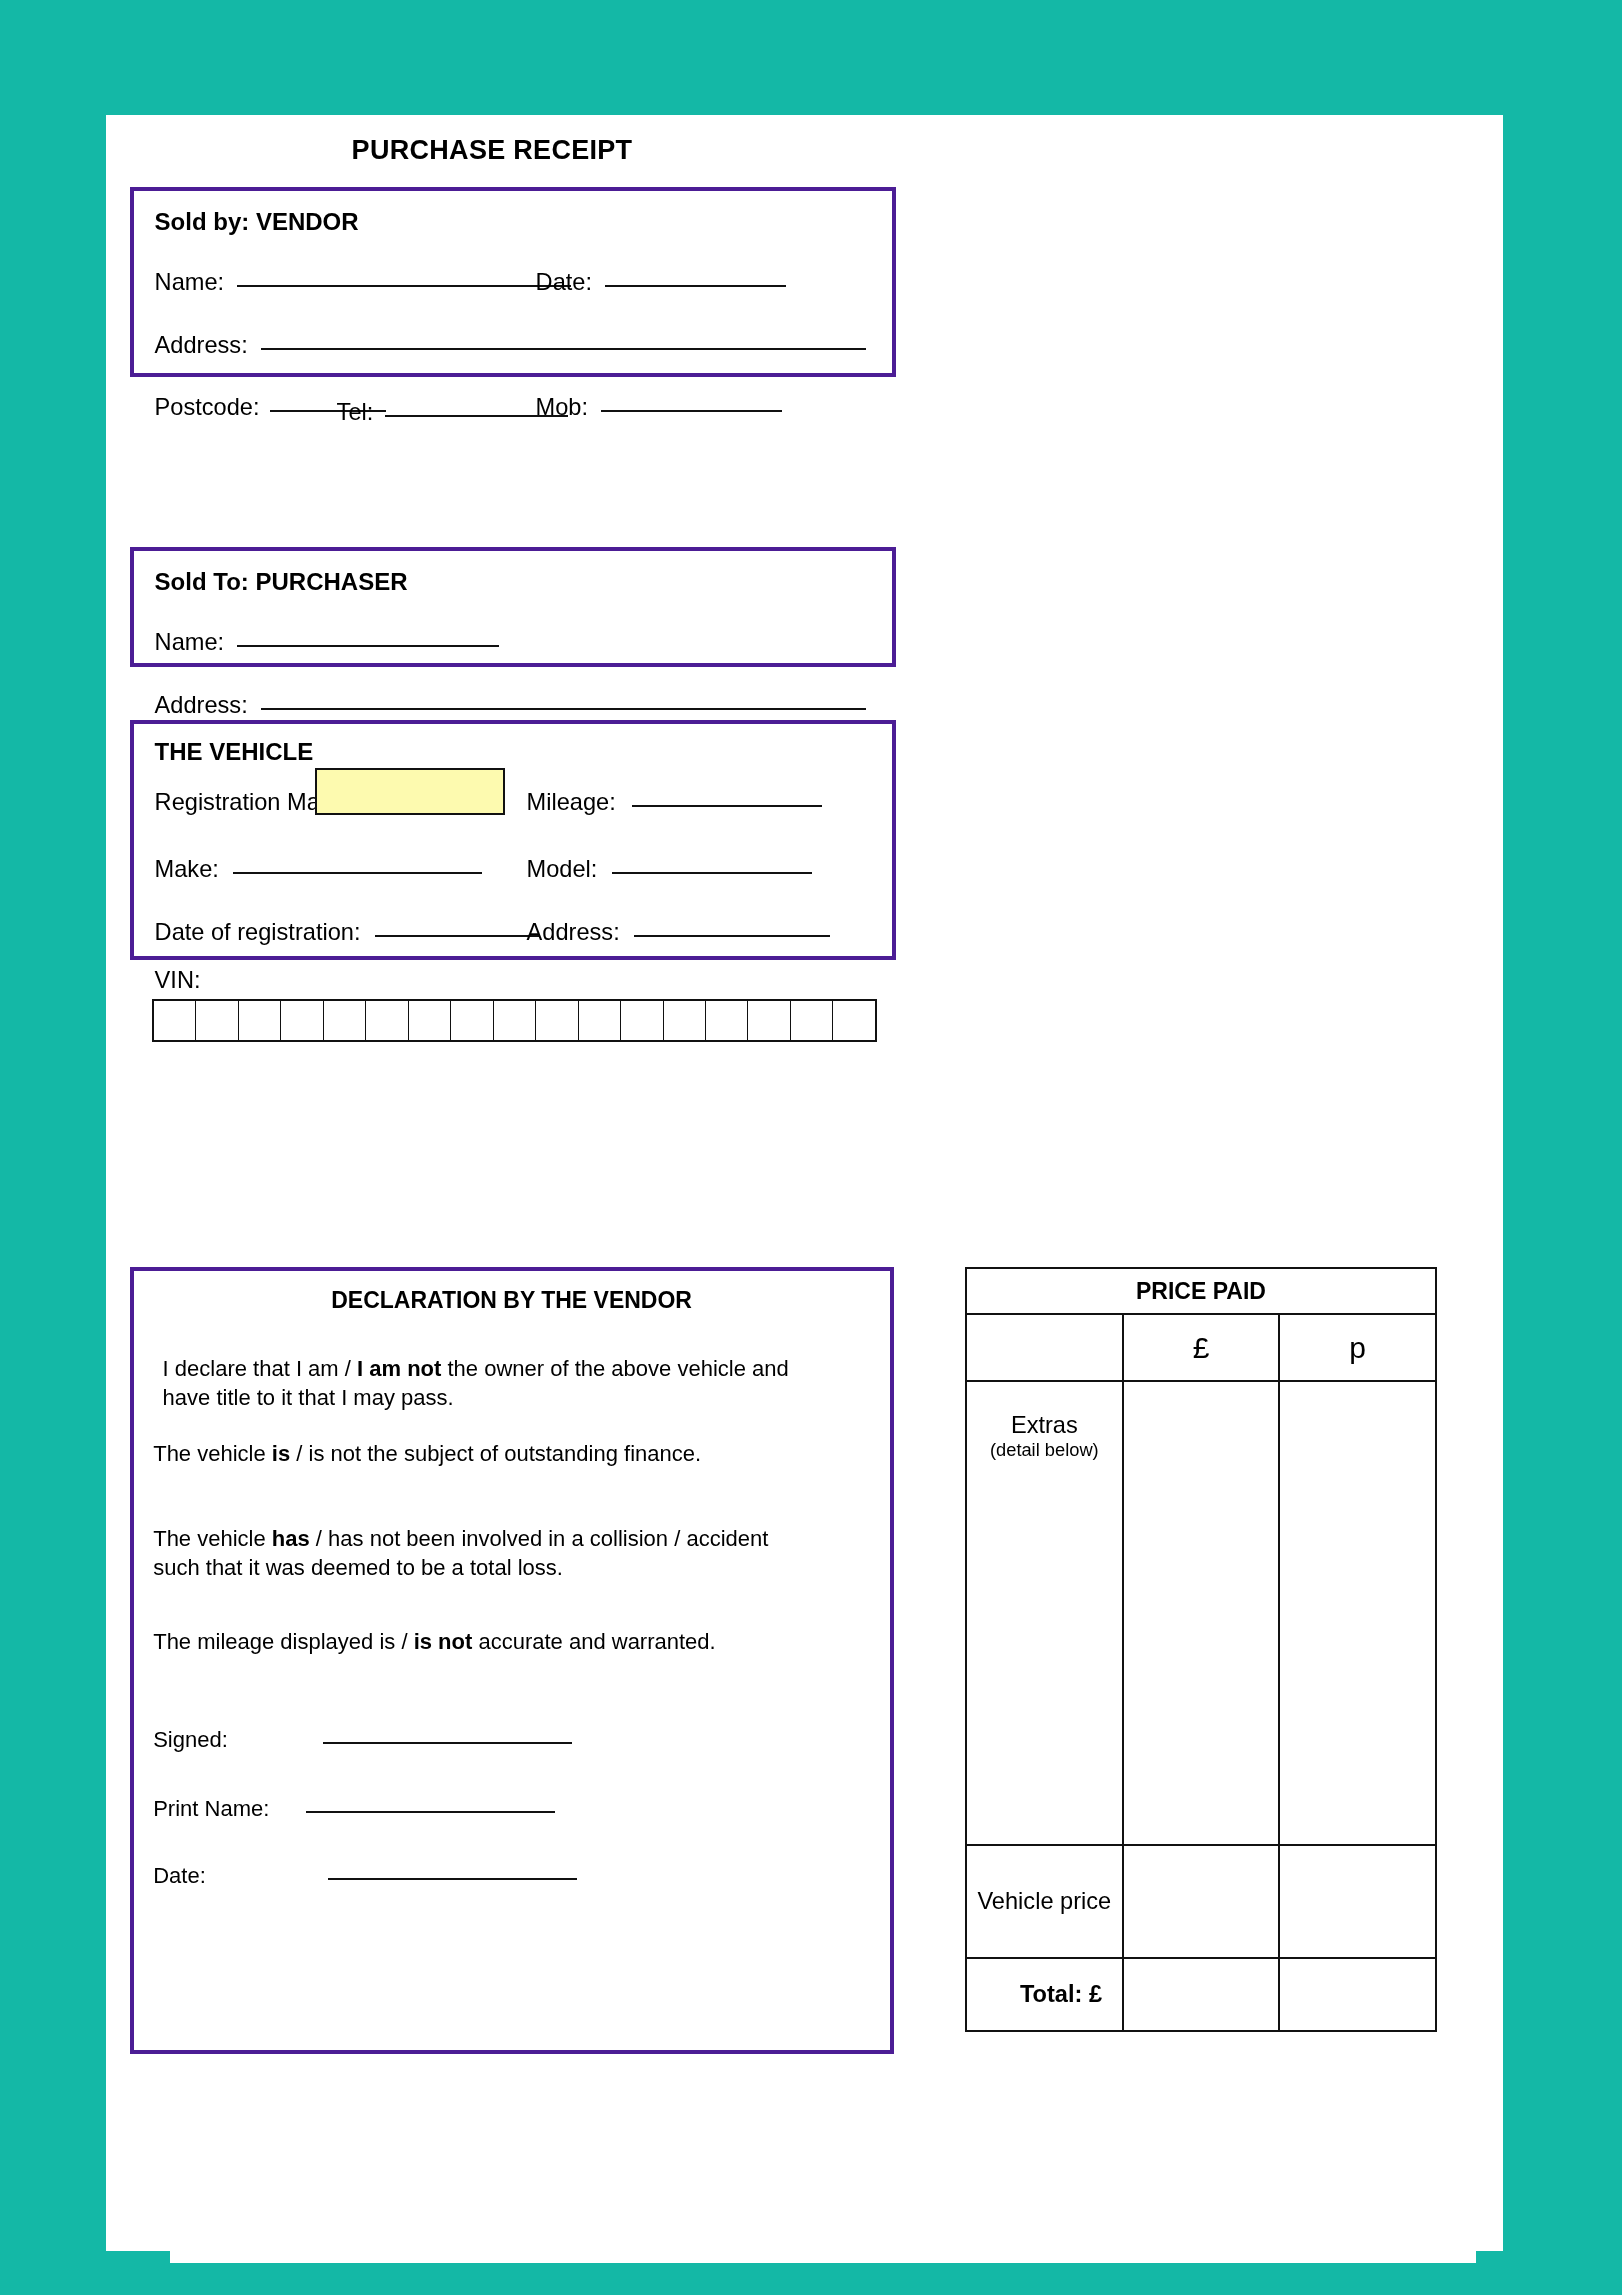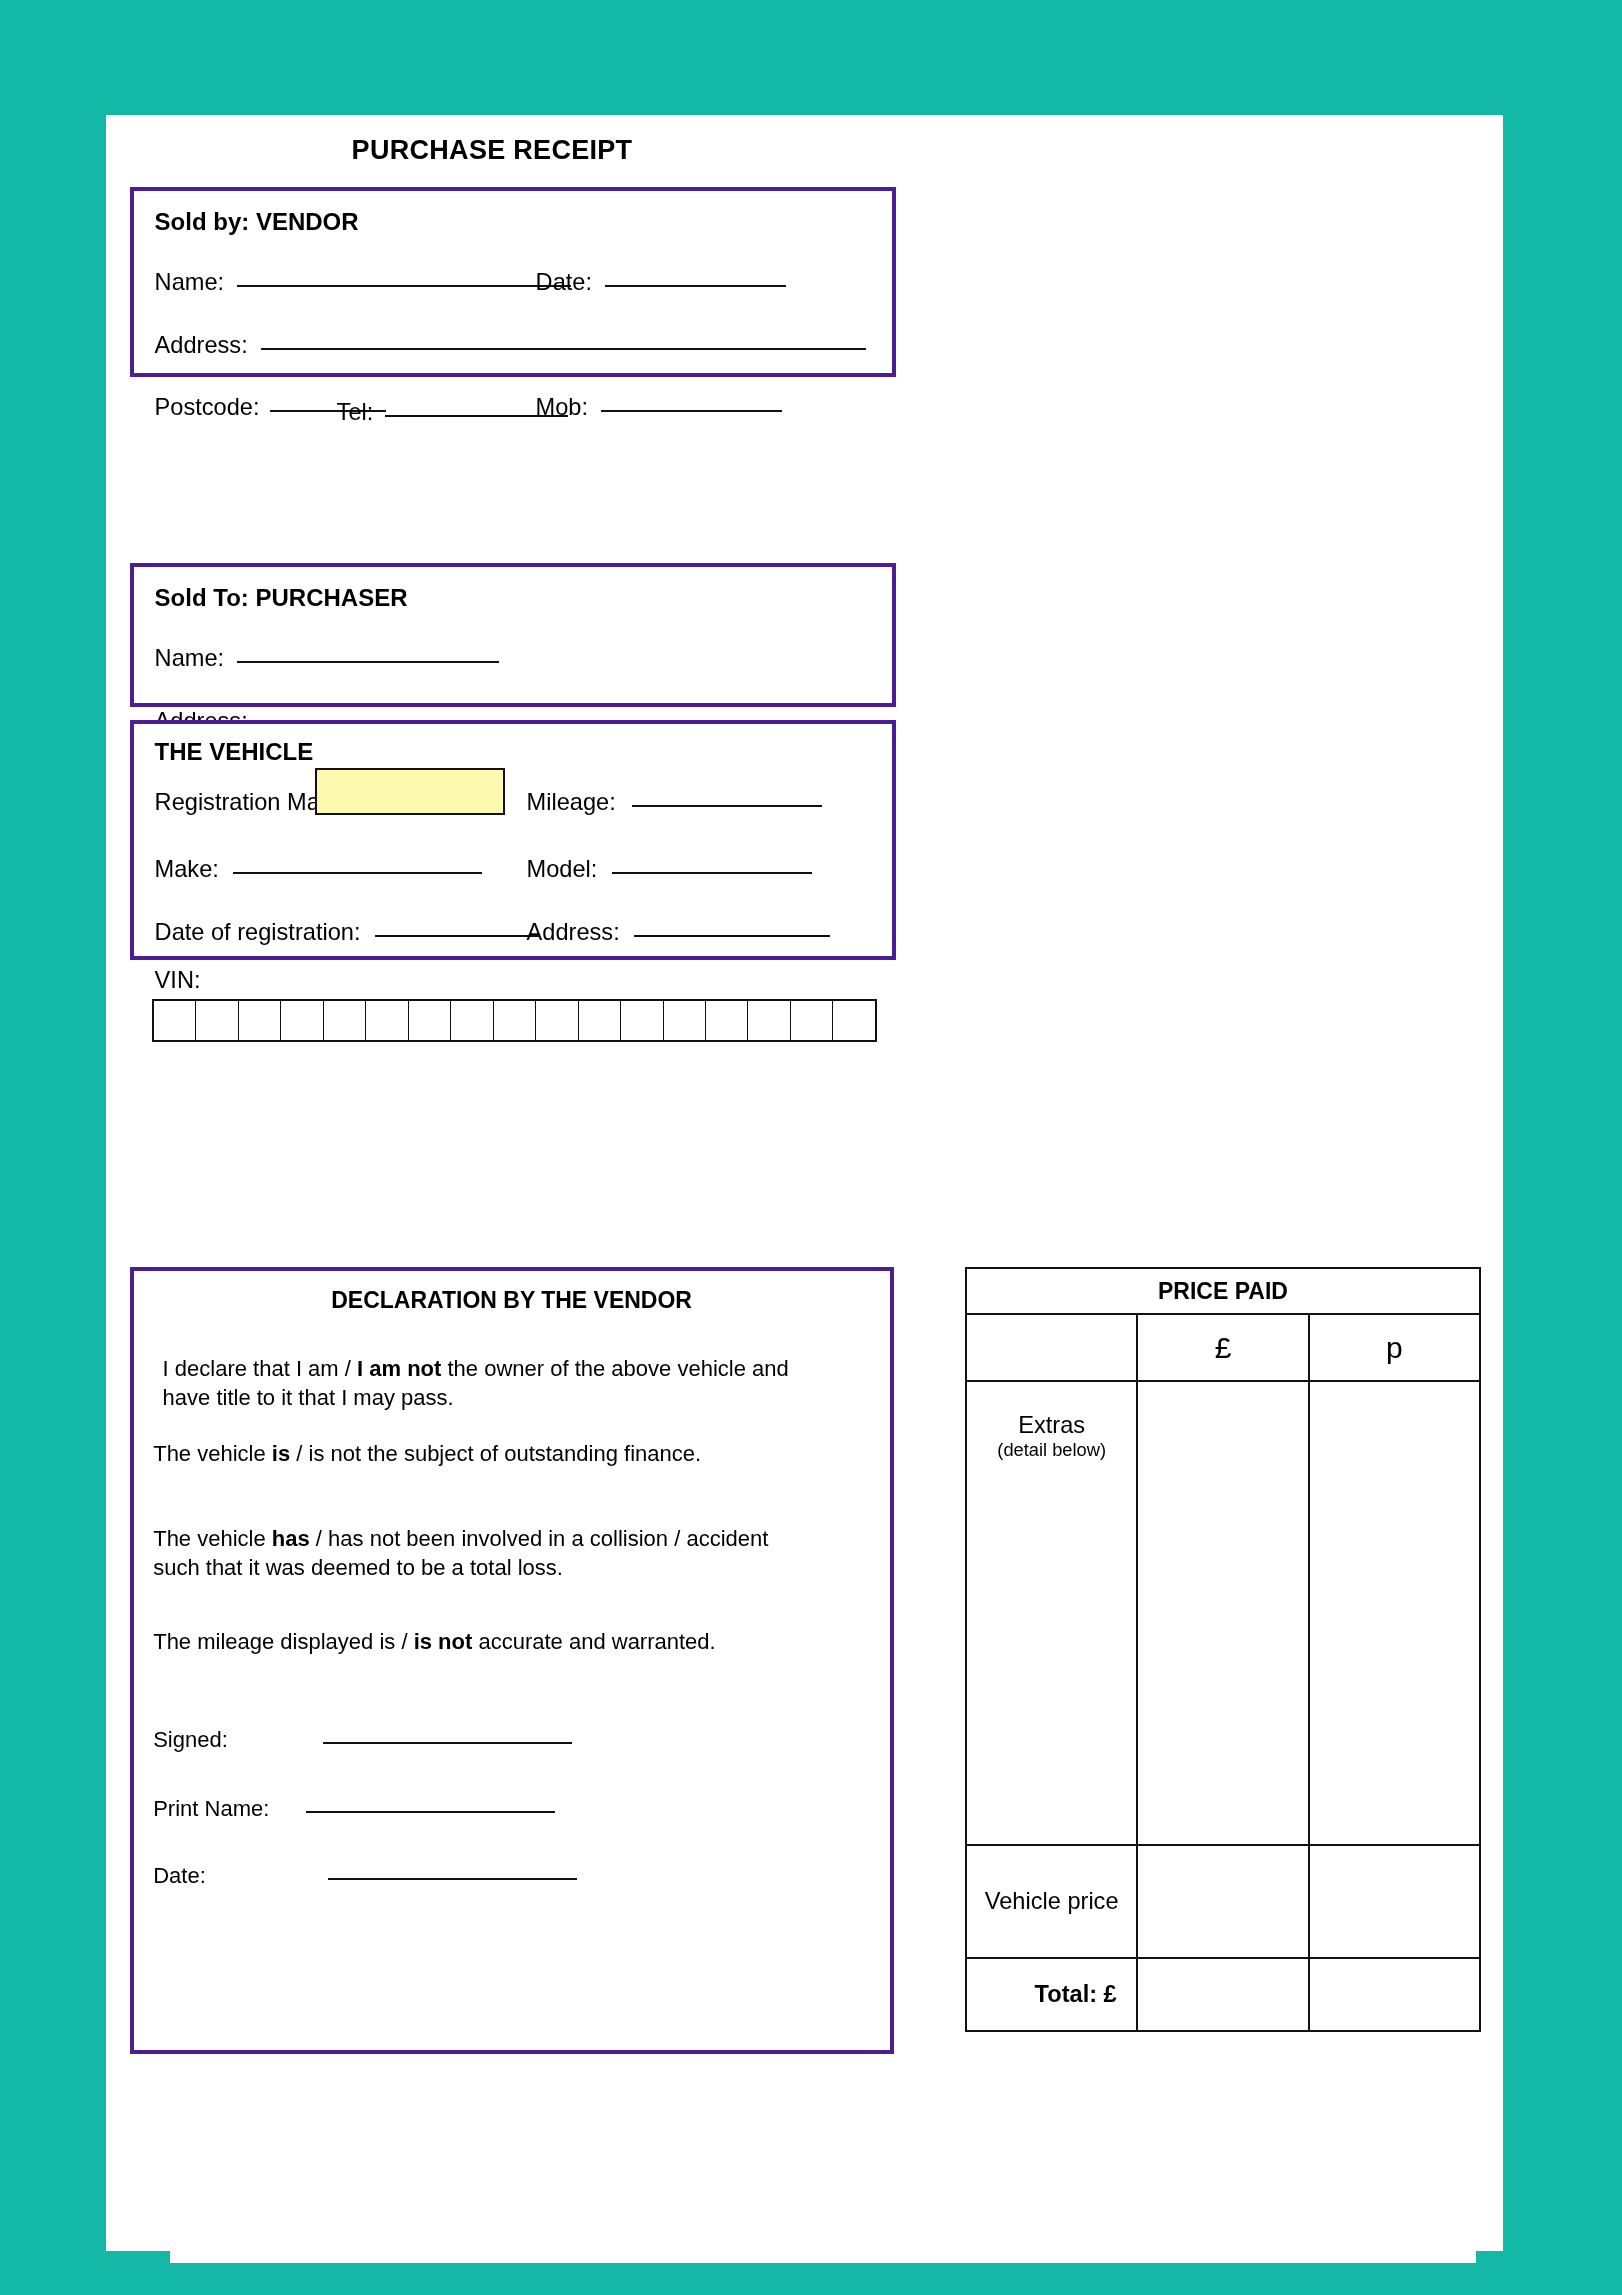--- a/index.html
+++ b/index.html
@@ -137,21 +137,21 @@
       <div class="fld" style="left:203px;top:210px;">
         <span class="lbl">Tel:</span>
         <span class="rule" style="width:183px;margin-left:5.2px;"></span>
       </div>
       <div class="fld" style="left:402px;top:205px;">
         <span class="lbl">Mob:</span>
         <span class="rule" style="width:181px;margin-left:6.5px;"></span>
       </div>
     </div>
 
-    <div class="box" style="left:23.6px;top:448px;width:766px;height:144px;">
+    <div class="box" style="left:23.6px;top:432px;width:766px;height:120px;">
 
       <div class="sect-head" style="left:21px;top:17px;">Sold To: PURCHASER</div>
 
       <div class="fld" style="left:21px;top:80px;">
         <span class="lbl">Name:</span>
         <span class="rule" style="width:262px;margin-left:6.5px;"></span>
       </div>
 
       <div class="fld" style="left:21px;top:143px;">
         <span class="lbl">Address:</span>
@@ -247,21 +247,21 @@
         <span>Print Name:</span>
         <span class="rule" style="width:249px;margin-left:31px;"></span>
       </div>
 
       <div class="sign-row" style="left:19.6px;top:594px;">
         <span>Date:</span>
         <span class="rule" style="width:249px;margin-left:116px;"></span>
       </div>
     </div>
 
-    <table class="pp" style="left:859px;top:1152px;width:516px;">
+    <table class="pp" style="left:859px;top:1152px;width:472px;">
       <tbody>
         <tr>
           <td class="pp-title" colspan="3">PRICE PAID</td>
         </tr>
         <tr>
           <td style="width:221px;"></td>
           <td class="pp-sym" style="width:160px;">£</td>
           <td class="pp-sym" style="width:108px;">p</td>
         </tr>
         <tr>

